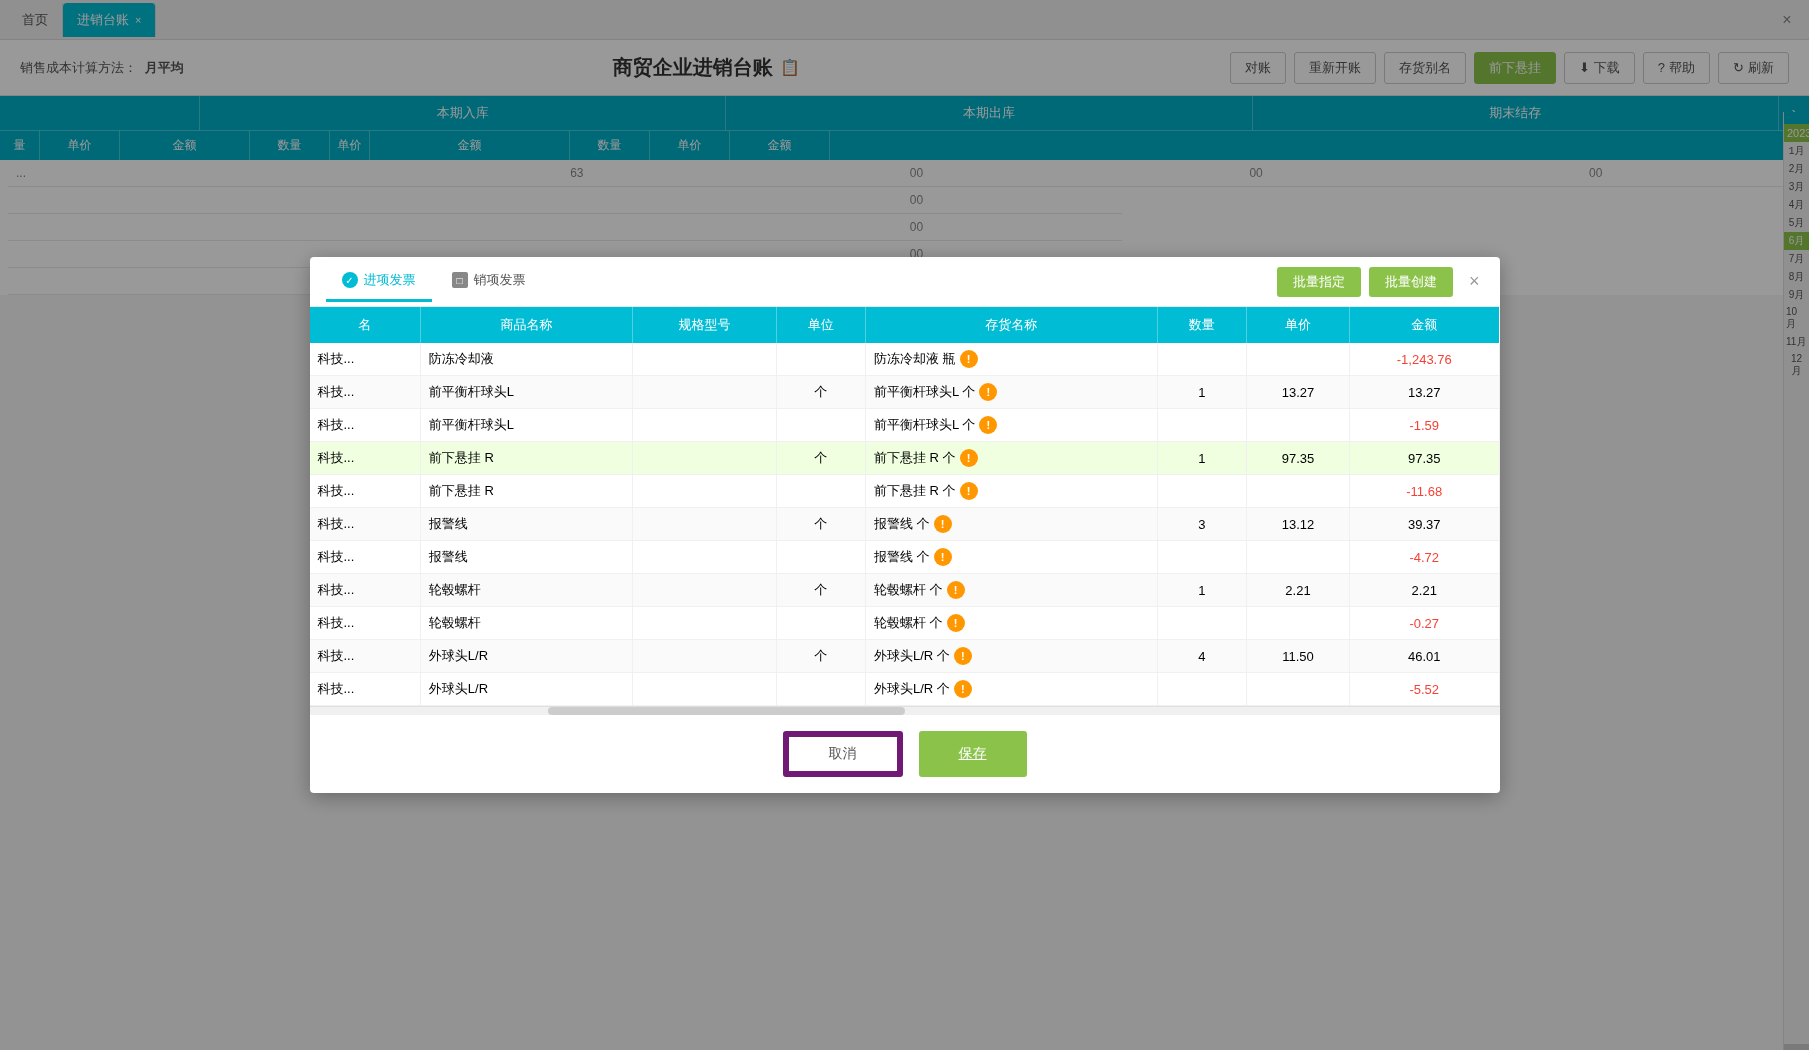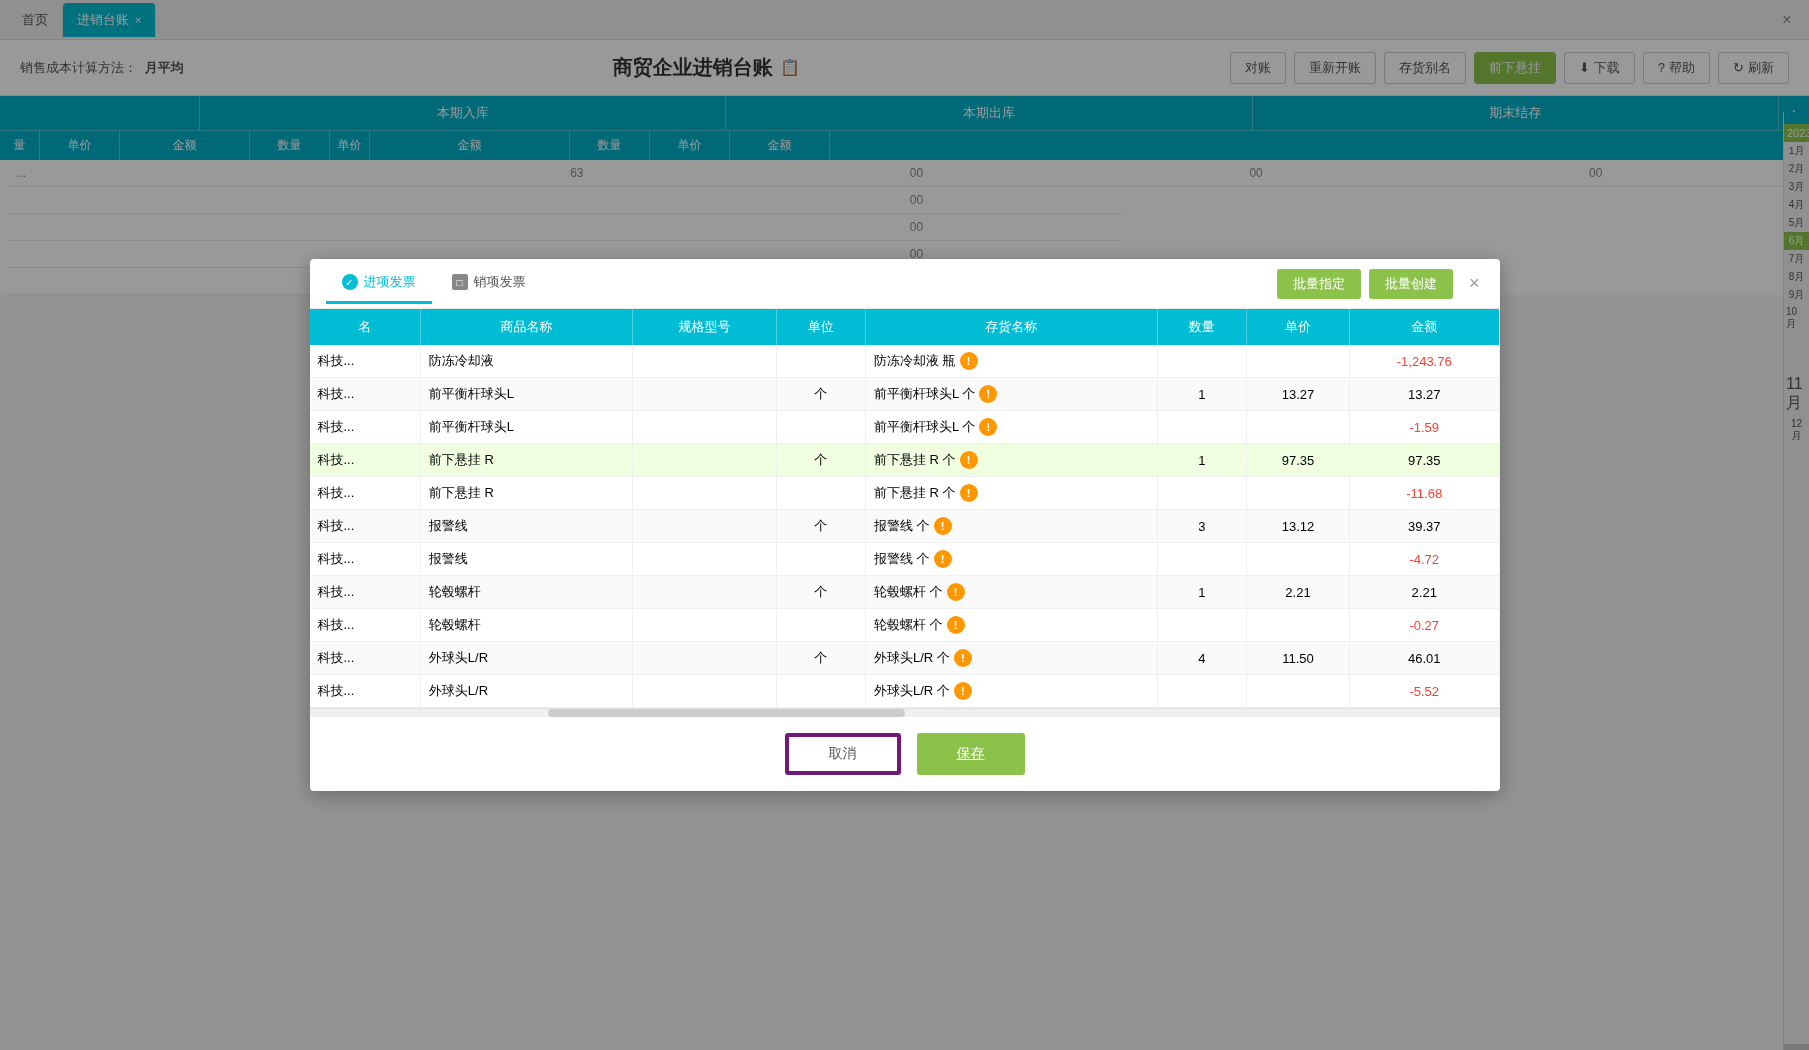--- a/index.html
+++ b/index.html
@@ -145,21 +145,21 @@
       height: 8px; background: #ccc; border-radius: 4px;
       position: absolute; width: 30%; left: 20%;
     }
 
     
     .dialog-footer {
       padding: 16px; display: flex; justify-content: center; gap: 16px;
       border-top: 1px solid #f0f0f0;
     }
     .btn-cancel {
-      padding: 8px 40px; border: 4px solid #701a75; background: #fff;
+      padding: 8px 40px; border: 6px solid #701a75; background: #fff;
       border-radius: 3px; cursor: pointer; font-size: 14px; color: #555;
     }
     .btn-save {
       padding: 8px 40px; border: none; background: #8bc34a;
       border-radius: 3px; cursor: pointer; font-size: 14px; color: #fff; text-decoration: underline;
     }
 
     
     .bg-table { width: 100%; border-collapse: collapse; }
     .bg-table td { padding: 6px 8px; border-bottom: 1px solid #e8e8e8; font-size: 12px; color: #888; }
@@ -293,21 +293,21 @@
     <div style="font-size:10px; color:#555; padding:2px; text-align:center; width:100%;font-family:Liberation Mono, monospace;">1月</div>
     <div style="font-size:10px; color:#555; padding:2px; text-align:center; width:100%;">2月</div>
     <div style="font-size:10px; color:#555; padding:2px; text-align:center; width:100%;">3月</div>
     <div style="font-size:10px; color:#555; padding:2px; text-align:center; width:100%;">4月</div>
     <div style="font-size:10px; color:#555; padding:2px; text-align:center; width:100%;">5月</div>
     <div style="font-size:10px; background:#8bc34a; color:#fff; padding:2px; text-align:center; width:100%;">6月</div>
     <div style="font-size:10px; color:#555; padding:2px; text-align:center; width:100%;">7月</div>
     <div style="font-size:10px; color:#555; padding:2px; text-align:center; width:100%;">8月</div>
     <div style="font-size:10px; color:#555; padding:2px; text-align:center; width:100%;">9月</div>
     <div style="font-size:10px; color:#555; padding:2px; text-align:left; width:100%;">10月</div>
-    <div style="font-size:16px; color:#555; padding:2px; text-align:left; width:100%;margin-top:40px;">11月</div>
+    <div style="font-size:10px; color:#555; padding:2px; text-align:left; width:100%;">11月</div>
     <div style="font-size:10px; color:#555; padding:2px; text-align:center; width:100%;">12月</div>
     <div style="margin-top:auto; background:#ccc; color:#fff; font-size:12px; padding:4px; text-align:center; width:100%; cursor:pointer;">8</div>
   </div>
 
   <div class="overlay"></div>
 
   <div class="dialog">
 
     <div class="dialog-header">
       <div class="dialog-tabs">

